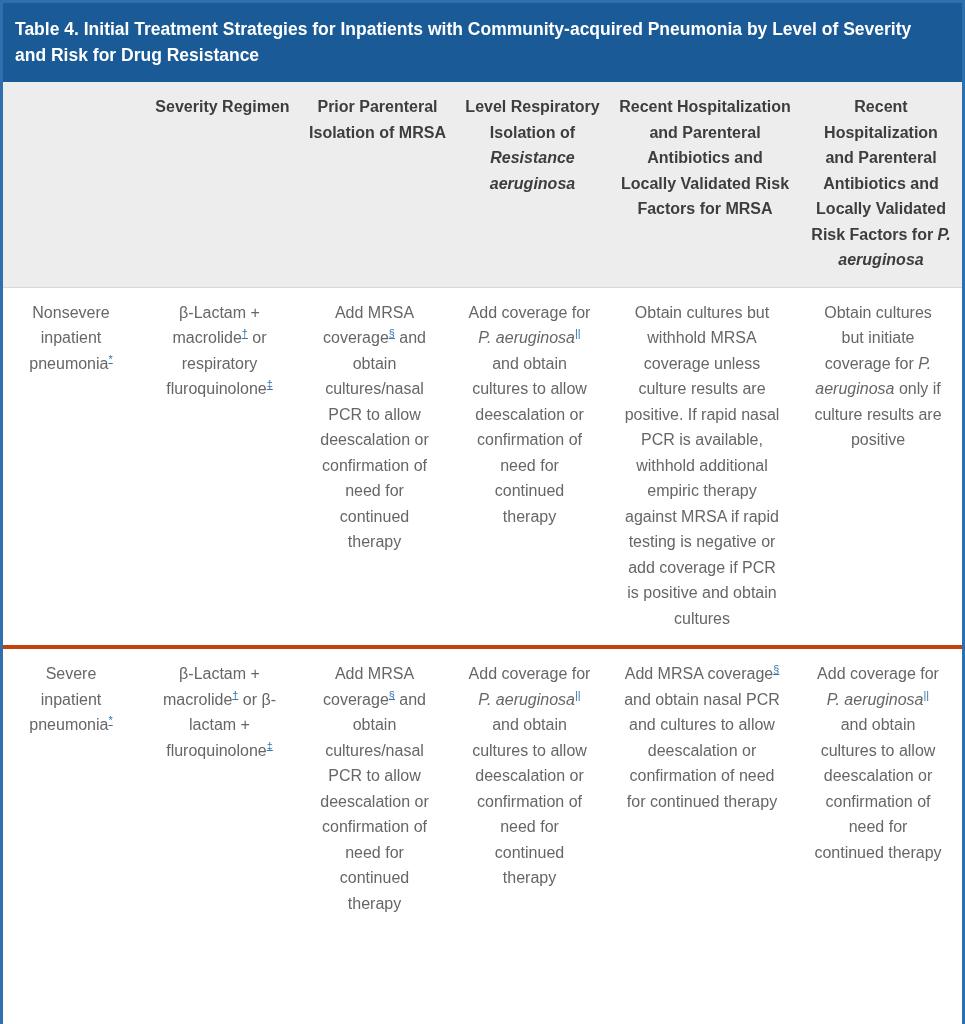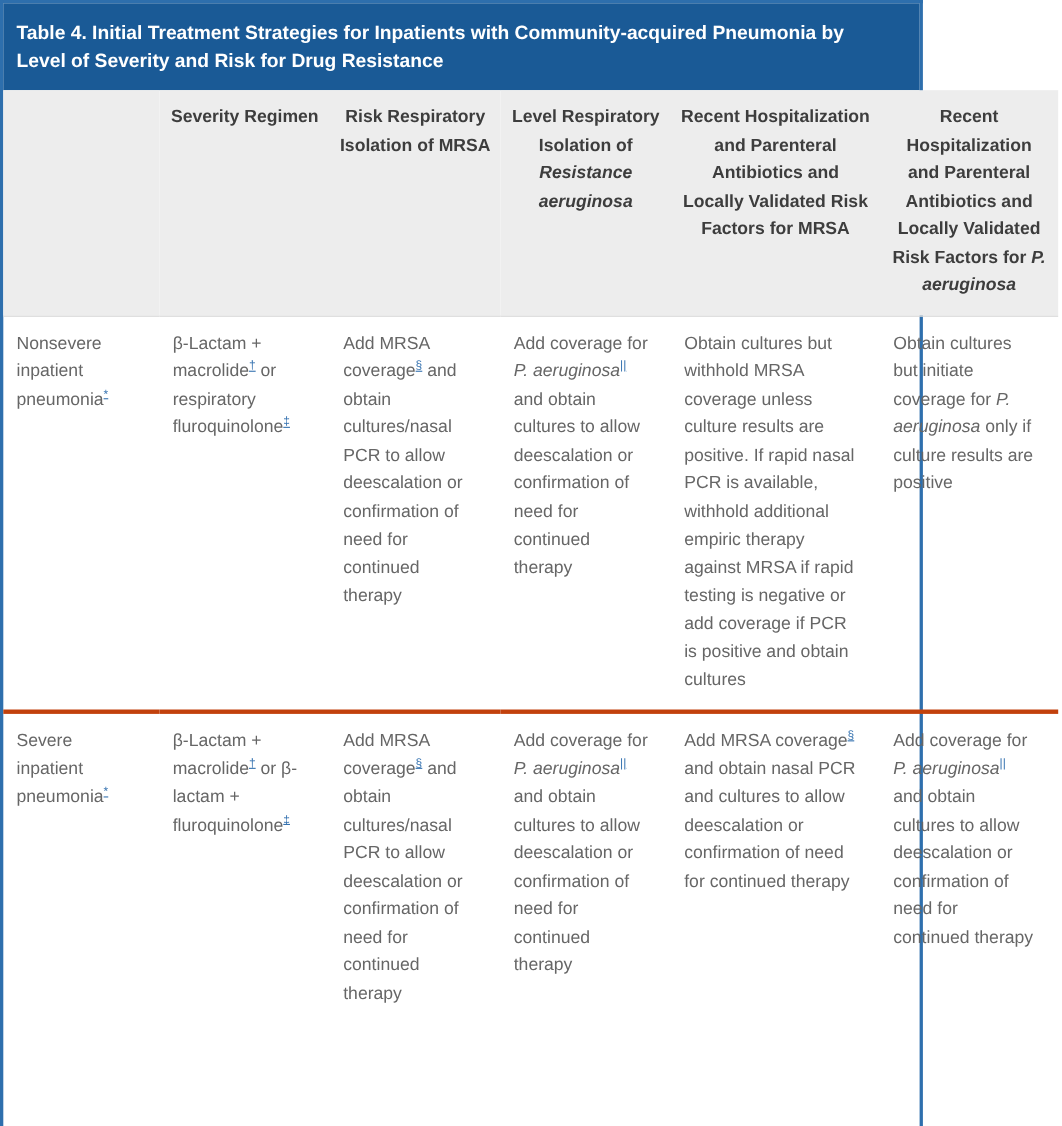--- a/index.html
+++ b/index.html
@@ -8,21 +8,21 @@
     background: #ffffff;
     font-family: "Liberation Sans", sans-serif;
   }
   body {
     width: 965px;
     height: 1024px;
     overflow: hidden;
   }
   .panel {
     box-sizing: border-box;
-    width: 839px;
+    width: 965px;
     min-height: 1024px;
     border-top: 3px solid #2E6FAD;
     border-left: 3px solid #2E6FAD;
     border-right: 3px solid #2E6FAD;
     background: #ffffff;
   }
   .title-bar {
     background: #1A5A96;
     color: #ffffff;
     font-size: 17.5px;
@@ -44,21 +44,21 @@
     text-align: center;
     vertical-align: top;
     padding: 12px 8px 14px 8px;
     border-bottom: 1px solid #D8D8D8;
   }
   table.treatment td {
     color: #666666;
     font-size: 16px;
     font-weight: normal;
     line-height: 25.5px;
-    text-align: left;
+    text-align: center;
     vertical-align: top;
     padding: 12px 18px 14px 12px;
   }
   table.treatment tbody tr + tr td {
     border-top: 4px solid #c2410c;
   }
   .italic { font-style: italic; }
   sup {
     font-size: 68%;
     line-height: 0;
@@ -81,21 +81,21 @@
       <col style="width:155px">
       <col style="width:155px">
       <col style="width:155px">
       <col style="width:190px">
       <col style="width:162px">
     </colgroup>
     <thead>
       <tr>
         <th></th>
         <th><span class="">Severity Regimen</span></th>
-        <th><span class="">Risk Respiratory Isolation of MRSA</span></th>
+        <th><span class="">Prior Parenteral Isolation of MRSA</span></th>
         <th><span class="">Level Respiratory Isolation of </span><span class="italic">Resistance aeruginosa</span></th>
         <th><span class="">Recent Hospitalization and Parenteral Antibiotics and Locally Validated Risk Factors for MRSA</span></th>
         <th><span class="">Recent Hospitalization and Parenteral Antibiotics and Locally Validated Risk Factors for </span><span class="italic">P. aeruginosa</span></th>
       </tr>
     </thead>
     <tbody>
       <tr>
         <td><span class="">Nonsevere inpatient pneumonia</span><sup><a class="footnote-link">*</a></sup></td>
         <td><span class="">β-Lactam + macrolide</span><sup><a class="footnote-link">†</a></sup><span class=""> or respiratory fluroquinolone</span><sup><a class="footnote-link">‡</a></sup></td>
         <td><span class="">Add MRSA coverage</span><sup><a class="footnote-link">§</a></sup><span class=""> and obtain cultures/nasal PCR to allow deescalation or confirmation of need for continued therapy</span></td>

